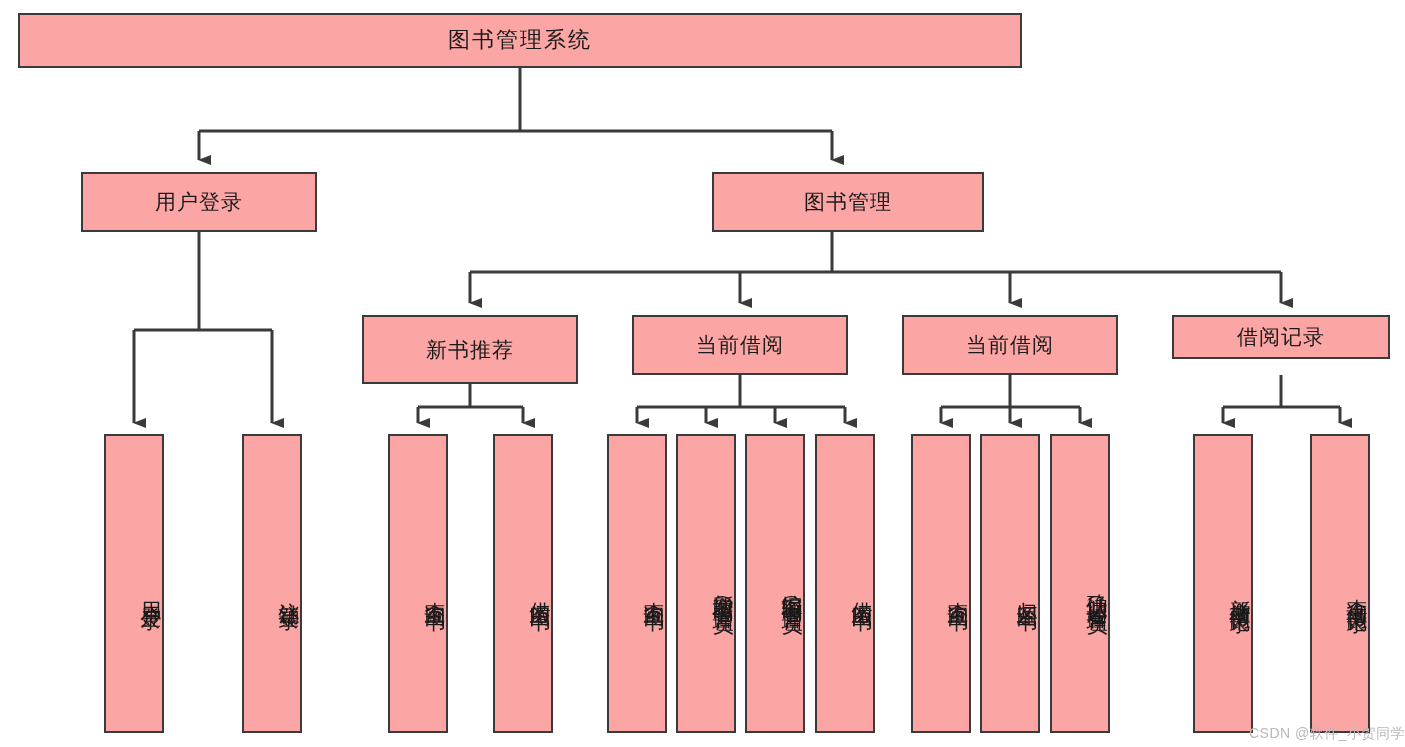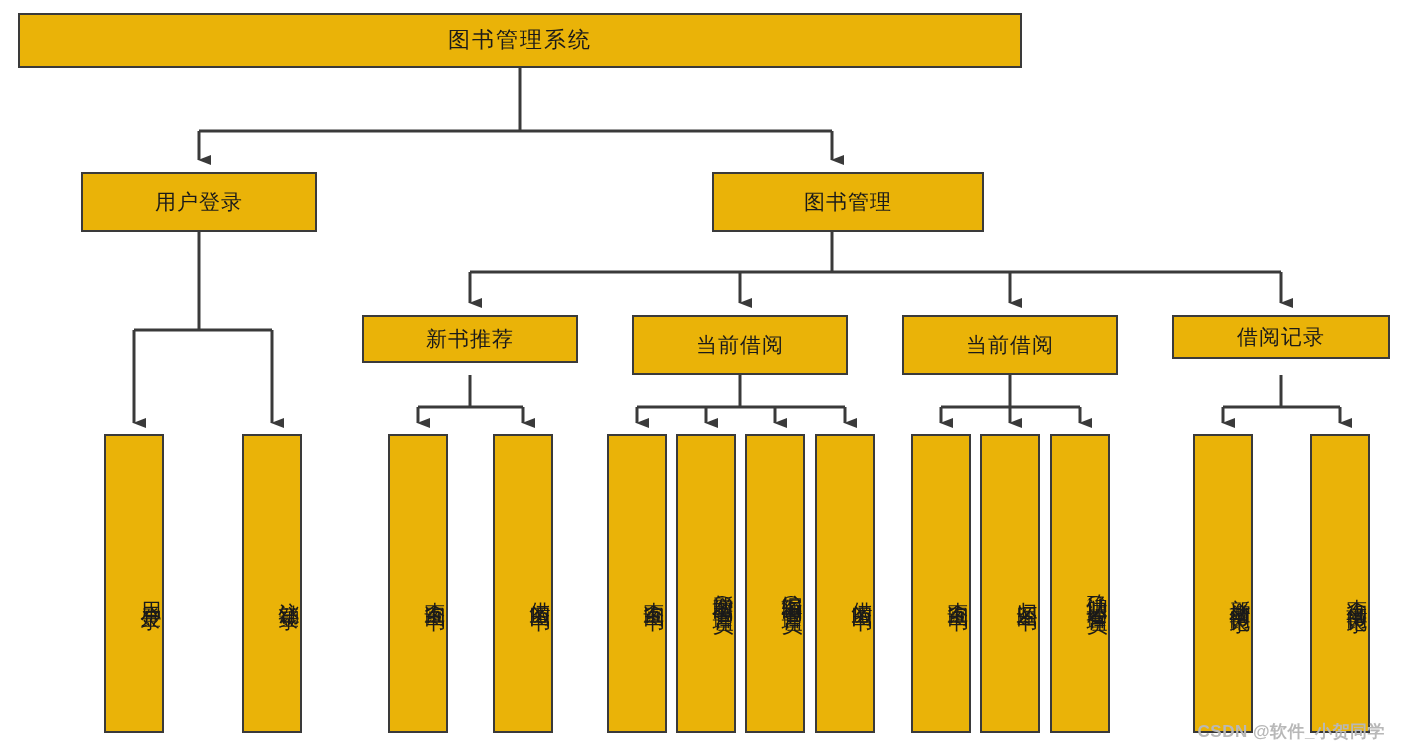--- a/index.html
+++ b/index.html
@@ -22,21 +22,21 @@
     position: absolute;
     left: 0;
     top: 0;
     width: 1405px;
     height: 747px;
     pointer-events: none;
   }
   .node {
     position: absolute;
     box-sizing: border-box;
-    background: #eab308;
+    background: #fca5a5;
     border: 2px solid #3a3a3a;
     display: flex;
     align-items: center;
     justify-content: center;
     color: #1a1a1a;
   }
   .node-h {
     font-size: 21px;
     letter-spacing: 1px;
     line-height: 1.1;
@@ -52,28 +52,27 @@
     justify-content: center;
     padding-top: 14px;
     text-align: left;
   }
   .node-title {
     font-size: 22px;
     letter-spacing: 2px;
   }
   .watermark {
     position: absolute;
-    right: 20px;
+    right: 0;
     bottom: 4px;
-    font-size: 17px;
+    font-size: 14px;
     color: #b8b8b8;
     letter-spacing: 0.5px;
     white-space: nowrap;
     user-select: none;
-    font-weight: bold;
   }
 </style>
 </head>
 <body>
 
 <div id="diagram-root">
 
   <svg id="edges-layer" width="1405" height="747" viewBox="0 0 1405 747">
     <defs>
       <marker id="arrowhead" markerWidth="11" markerHeight="13" refX="5.5" refY="12" orient="auto" markerUnits="userSpaceOnUse">
@@ -128,21 +127,21 @@
     <span>图书管理系统</span>
   </div>
 
   <div class="node node-h" style="left:81px; top:172px; width:236px; height:60px;">
     <span>用户登录</span>
   </div>
   <div class="node node-h" style="left:712px; top:172px; width:272px; height:60px;">
     <span>图书管理</span>
   </div>
 
-  <div class="node node-h" style="left:362px; top:315px; width:216px; height:48px;">
+  <div class="node node-h" style="left:362px; top:315px; width:216px; height:69px;">
     <span>新书推荐</span>
   </div>
   <div class="node node-h" style="left:632px; top:315px; width:216px; height:60px;">
     <span>当前借阅</span>
   </div>
   <div class="node node-h" style="left:902px; top:315px; width:216px; height:60px;">
     <span>当前借阅</span>
   </div>
   <div class="node node-h" style="left:1172px; top:315px; width:218px; height:44px;">
     <span>借阅记录</span>

